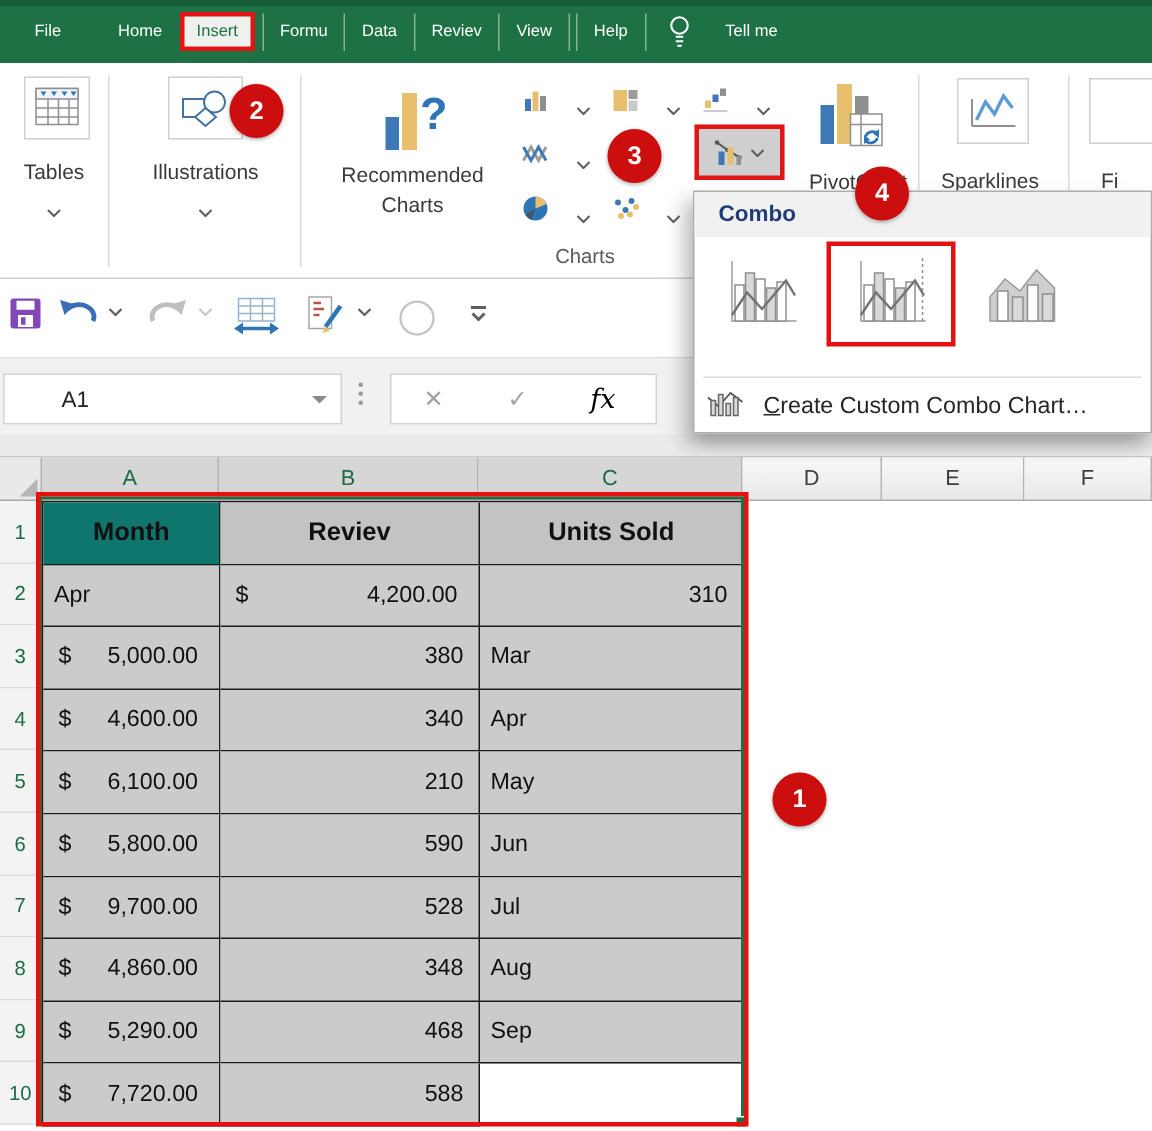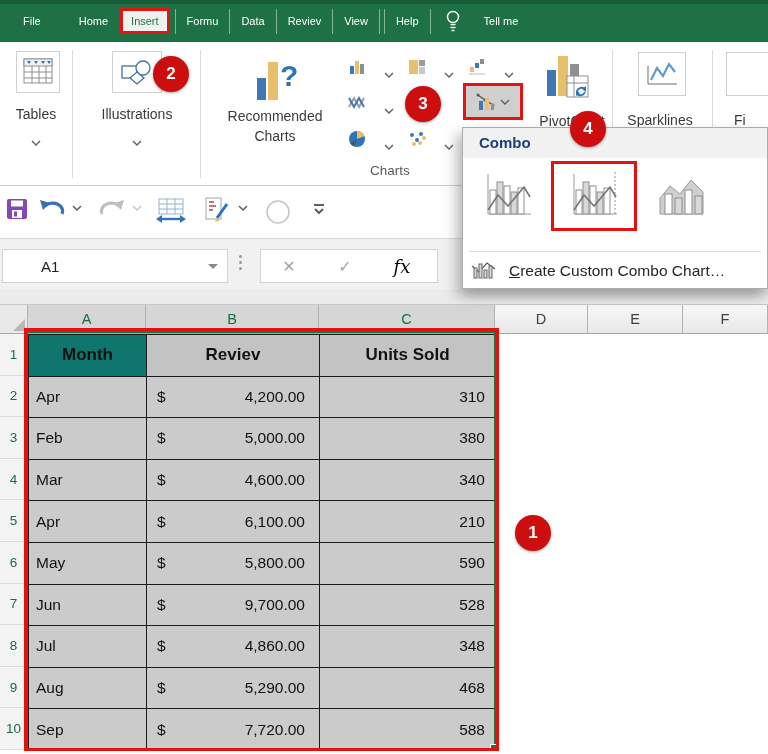--- a/index.html
+++ b/index.html
@@ -378,21 +378,20 @@
     <div class="cell hdr">Reviev</div>
     <div class="cell hdr">Units Sold</div>
 
     <div class="cell month">Apr</div>
     <div class="cell rev">
         <span>$</span>
         <span>4,200.00</span>
       </div>
     <div class="cell units">310</div>
 
-    <div class="cell month">Feb</div>
     <div class="cell rev">
         <span>$</span>
         <span>5,000.00</span>
       </div>
     <div class="cell units">380</div>
 
     <div class="cell month">Mar</div>
     <div class="cell rev">
         <span>$</span>
         <span>4,600.00</span>

